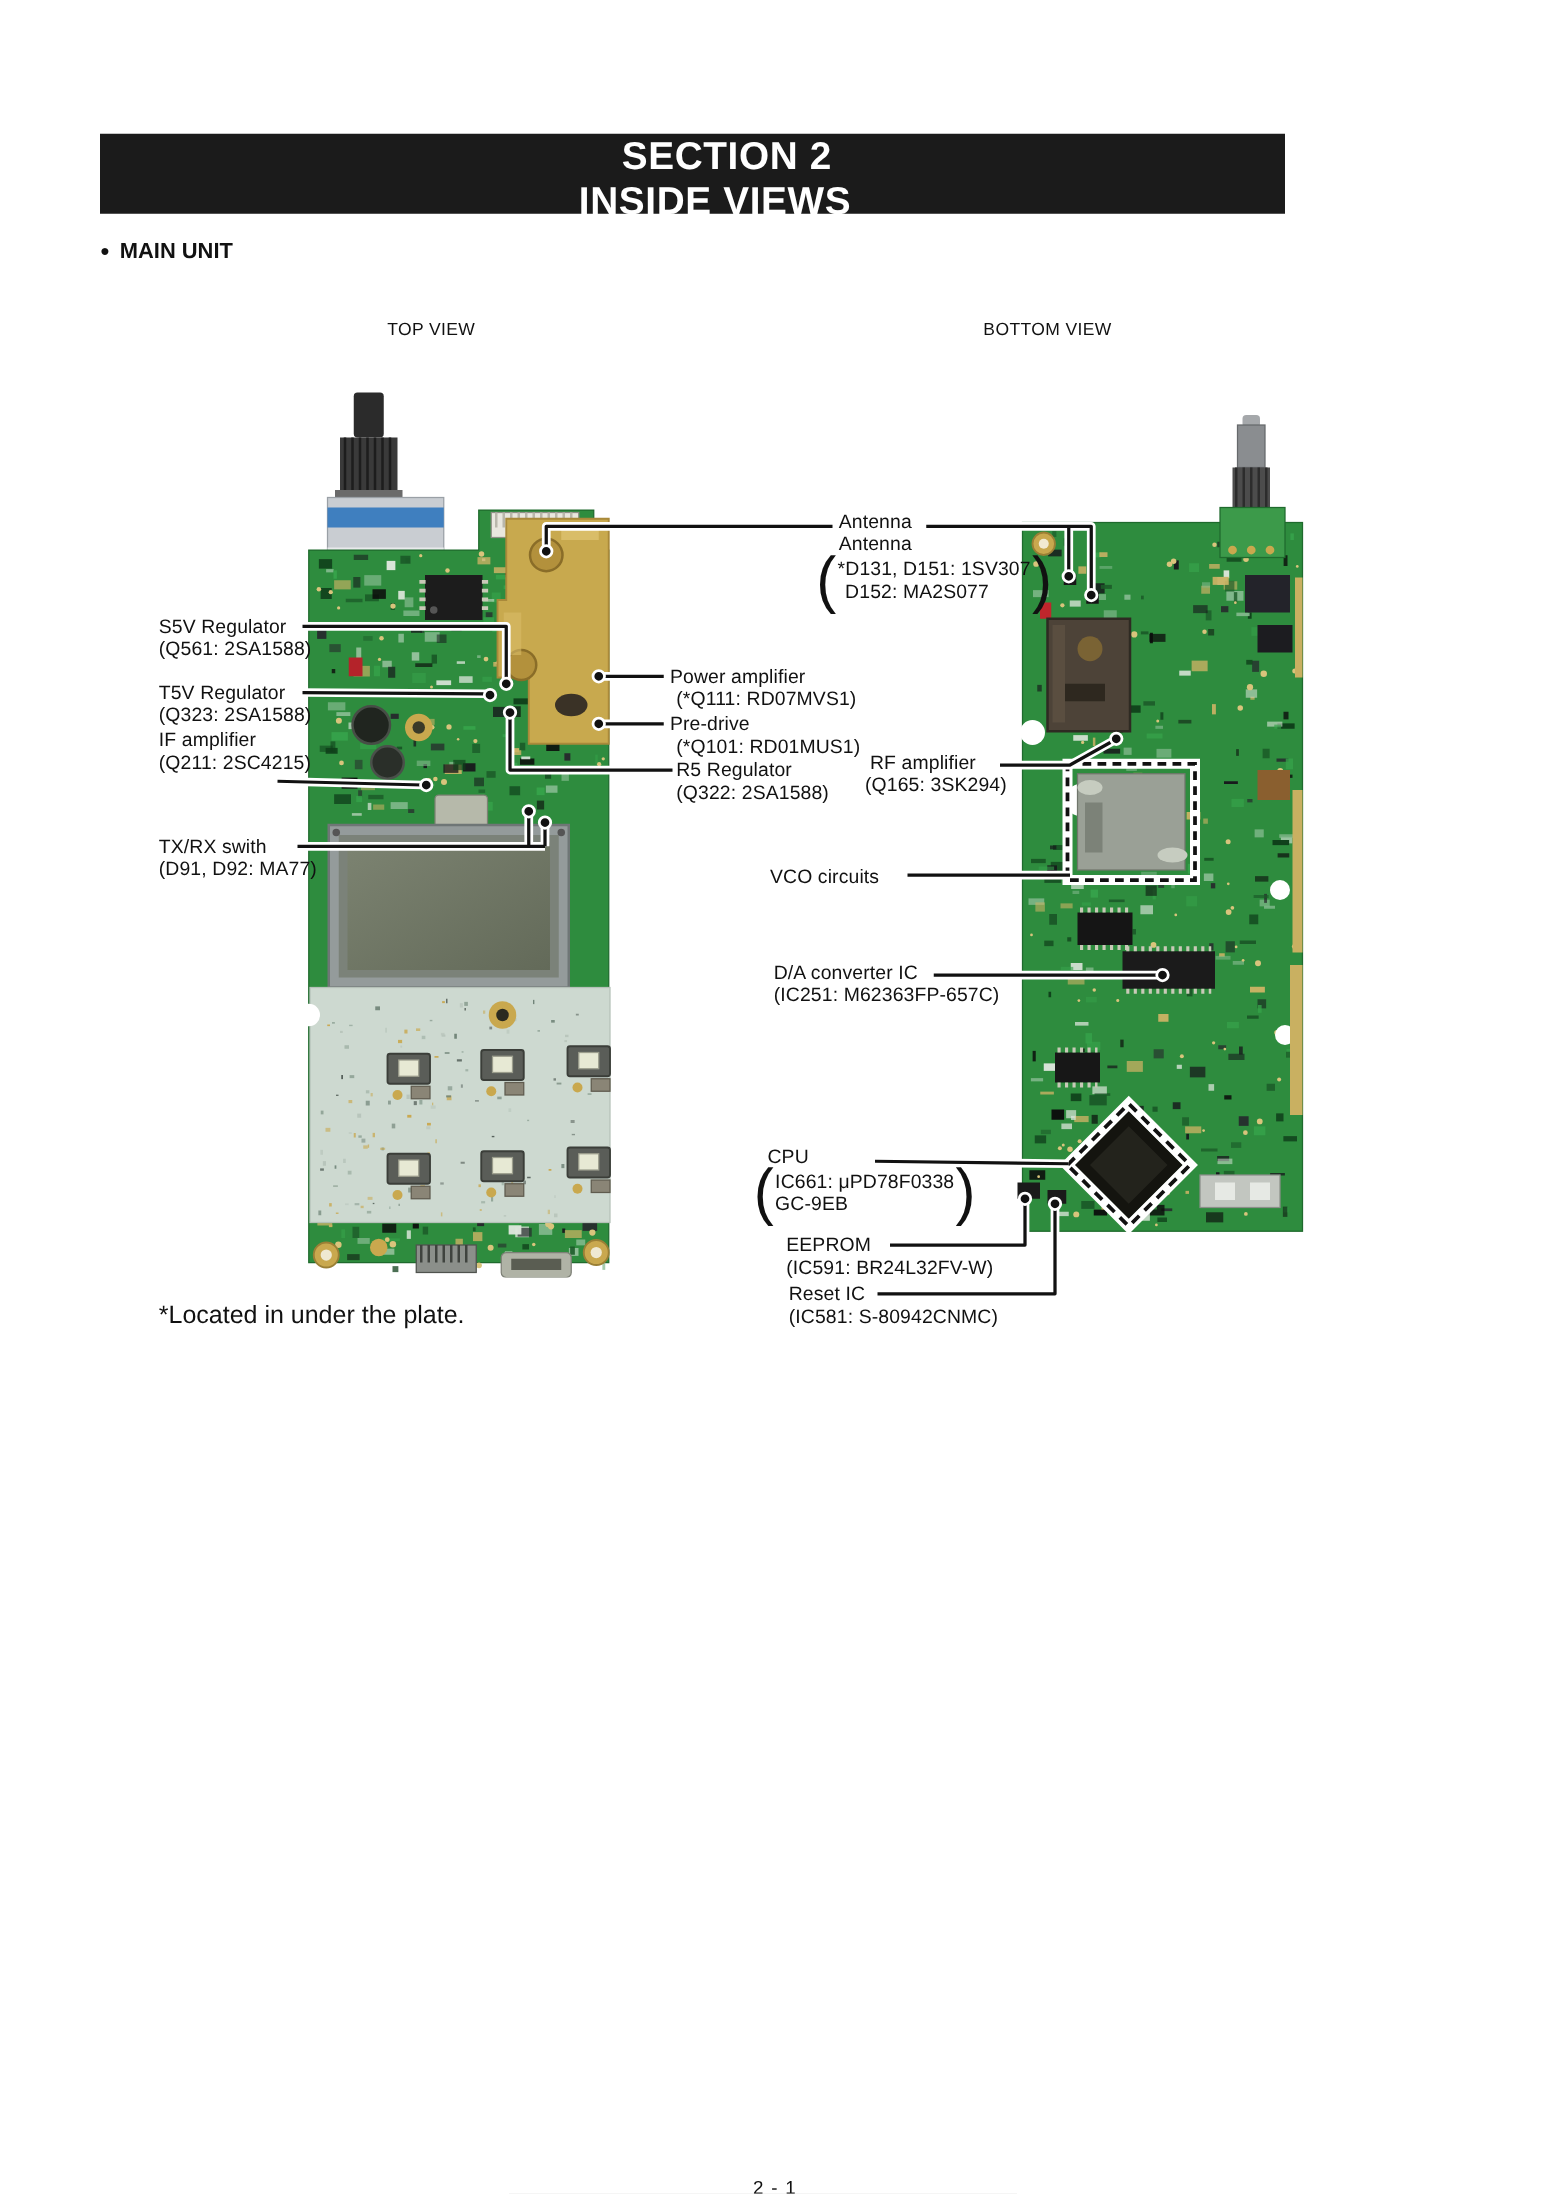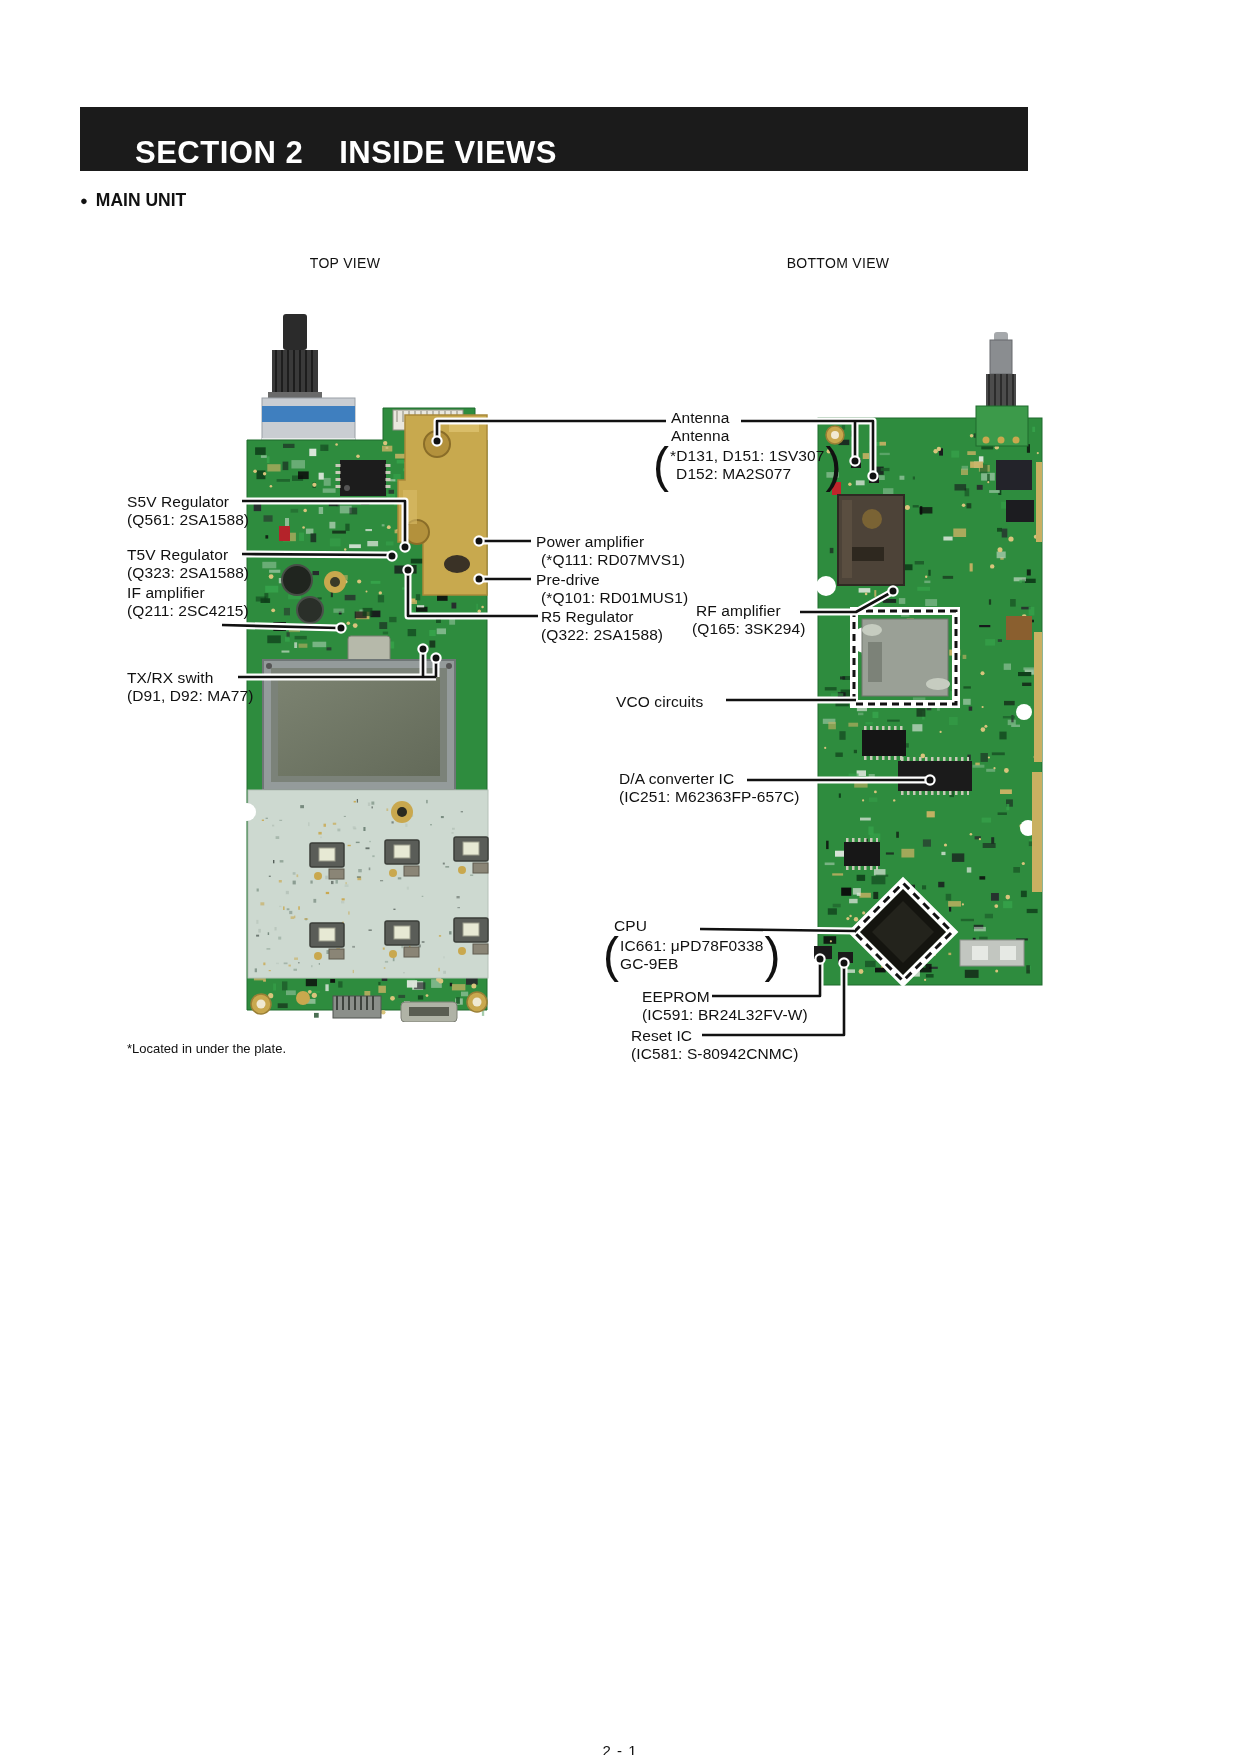--- a/index.html
+++ b/index.html
@@ -1,36 +1,36 @@
 <!DOCTYPE html>
 <html><head>
 <meta charset="utf-8">
 <style>
   html,body{margin:0;padding:0;background:#e8e8e8;}
   .page{position:relative;width:1240px;height:1755px;background:#ffffff;overflow:hidden;
         font-family:"Liberation Sans","DejaVu Sans",sans-serif;color:#111;}
   .abs{position:absolute;}
   .header-bar{position:absolute;left:80px;top:107px;width:948px;height:64px;
-              display:flex;align-items:flex-end;}
+              display:flex;align-items:center;flex-direction:column;}
   .header-bar span{color:#fff;font-weight:bold;font-size:31px;letter-spacing:0.5px;}
   .hsec{margin-left:55px;}
   .htitle{margin-left:36px;}
   .main-unit{position:absolute;left:80px;top:190px;display:flex;align-items:center;gap:8px;
              font-weight:bold;font-size:17.5px;}
   .main-unit .dot{font-size:13px;line-height:17px;}
   .viewlabel{position:absolute;transform:translateX(-50%);font-size:14px;letter-spacing:0.3px;}
   .callout{position:absolute;font-size:15.5px;line-height:18px;letter-spacing:0.1px;white-space:nowrap;}
   .paren-row{display:flex;align-items:center;}
   .bigparen{font-size:48px;font-weight:400;line-height:40px;transform:scaleY(1.05);padding:0 1px;}
   .ind5{padding-left:5px;text-align:right;}
   .ind6{padding-left:6px;}
   .leaders path{fill:none;stroke:#111;stroke-width:2.6px;stroke-linejoin:round;stroke-linecap:butt;}
   .leaders path.casing{stroke:#fff;stroke-width:7px;}
   .leaders circle{fill:#111;stroke:#fff;stroke-width:2.2px;}
-  .footnote{position:absolute;left:127px;top:1041px;font-size:13px;}
+  .footnote{position:absolute;left:127px;top:1041px;font-size:20px;}
   .pagenum{position:absolute;left:620px;top:1742px;transform:translateX(-50%);font-size:15px;letter-spacing:1px;}
   svg{display:block;}
 </style>
 </head>
 <body>
 
 <div class="page">
 
   <div class="header-bar" style="background: rgb(27, 27, 27);">
     <span class="hsec">SECTION 2</span>
@@ -1043,21 +1043,21 @@
     <div class="paren-row">
       <span class="bigparen">(</span>
       <span>
         <div>IC661: μPD78F0338</div>
         <div>GC-9EB</div>
       </span>
       <span class="bigparen">)</span>
     </div>
   </div>
 
-  <div class="callout" style="left:642px;top:988px">
+  <div class="callout" style="left:629px;top:988px">
     <div>EEPROM</div>
       <div>(IC591: BR24L32FV-W)</div>
   </div>
   <div class="callout" style="left:631px;top:1027px">
     <div>Reset IC</div>
       <div>(IC581: S-80942CNMC)</div>
   </div>
 
   <div class="footnote">*Located in under the plate.</div>
   <div class="pagenum">2 - 1</div>

